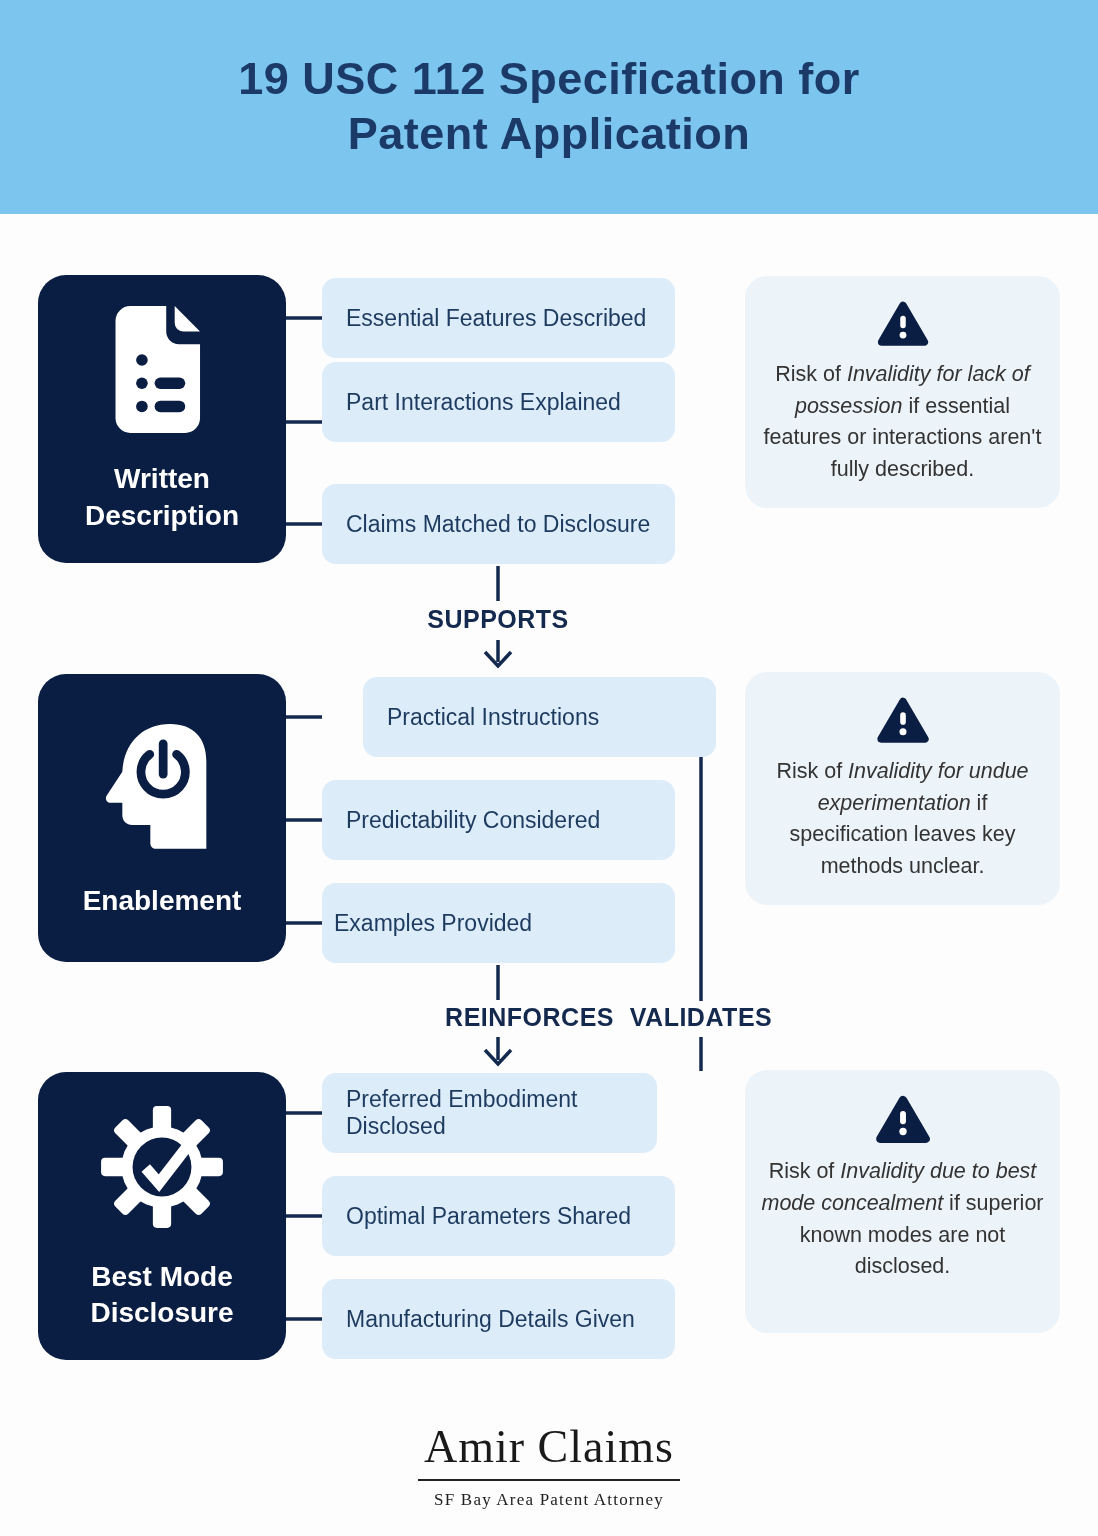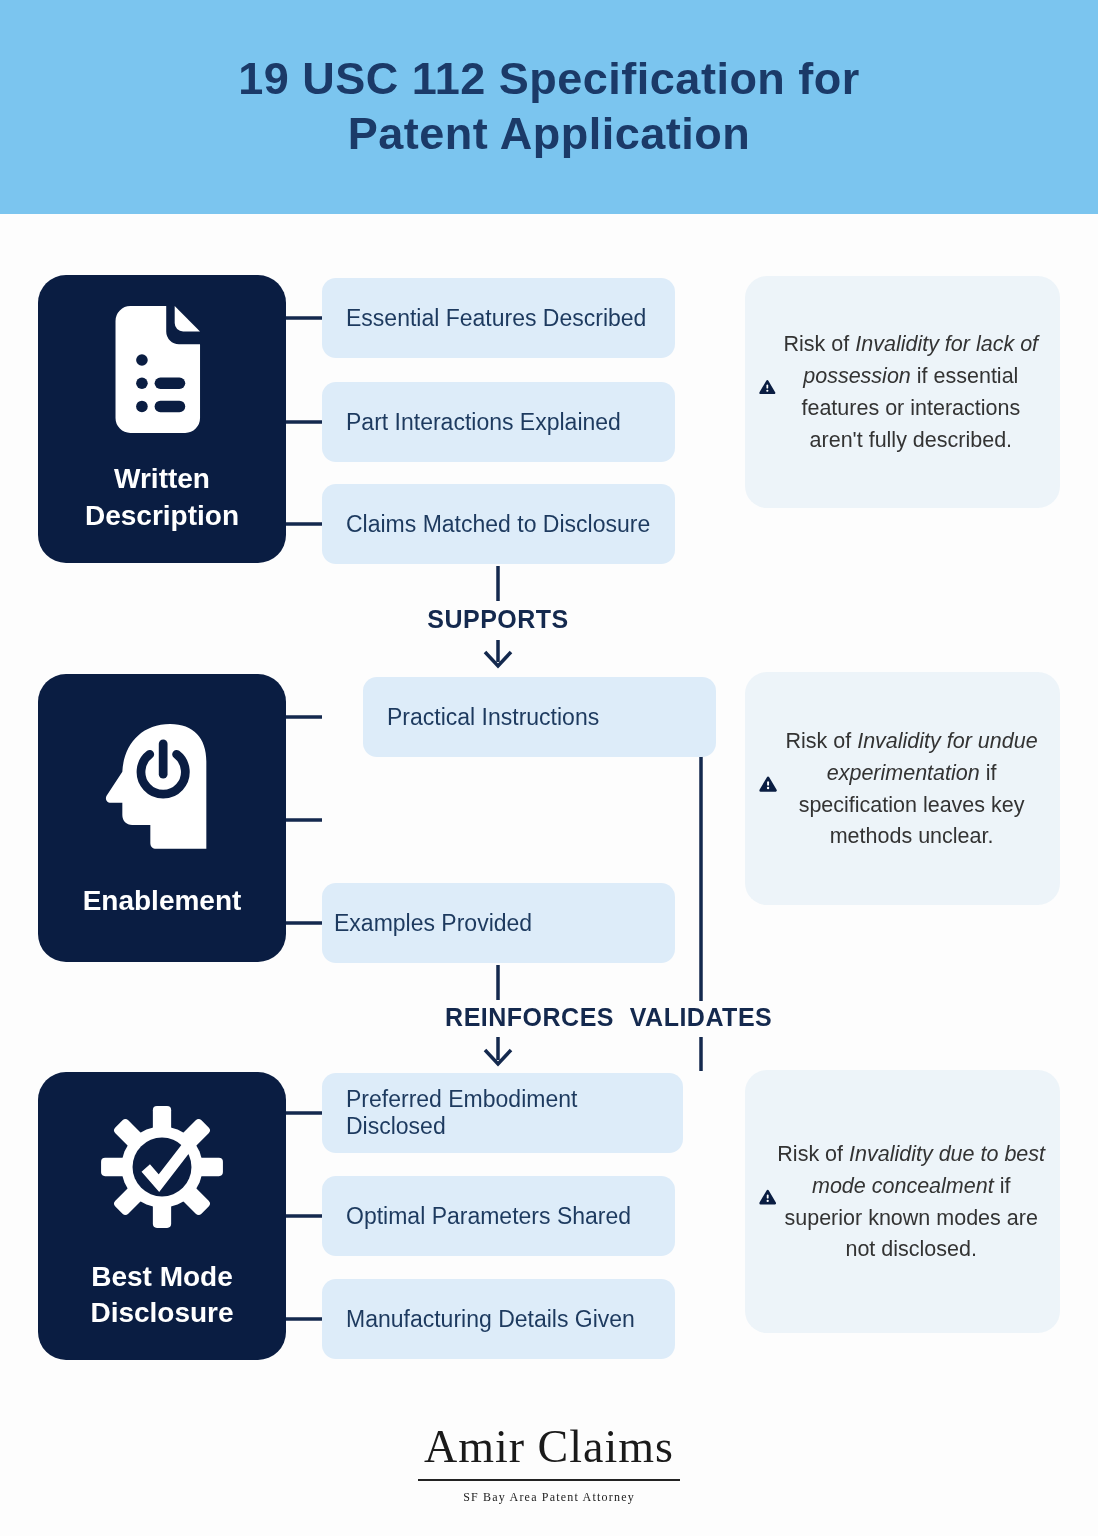--- a/index.html
+++ b/index.html
@@ -14,30 +14,30 @@
           display:flex;flex-direction:column;justify-content:center;align-items:center;}
   .header .t{font-size:45px;font-weight:700;color:var(--title);line-height:1.22;text-align:center;letter-spacing:.5px;}
   .overlay{position:absolute;left:0;top:0;pointer-events:none;}
   .navy-box{position:absolute;left:38px;width:248px;height:288px;background:var(--navy);border-radius:28px;
             display:flex;flex-direction:column;justify-content:center;align-items:center;gap:26px;}
   .navy-label{color:var(--white);font-size:28px;font-weight:700;text-align:center;line-height:1.3;}
   .item-box{position:absolute;left:322px;width:353px;height:80px;background:var(--item-bg);border-radius:14px;
             display:flex;align-items:center;padding-left:24px;}
   .item-box span{font-size:23px;color:var(--item-text);}
   .warn-box{position:absolute;left:745px;width:315px;background:var(--warn-bg);border-radius:22px;
-            display:flex;flex-direction:row;align-items:center;padding:24px 14px 22px;}
+            display:flex;flex-direction:column;align-items:center;padding:24px 14px 22px;}
   .warn-box svg{margin-bottom:12px;}
   .warn-text{font-size:21.5px;line-height:1.48;color:var(--warn-text);text-align:center;}
   .em{font-style:italic;}
   .flow-label{position:absolute;width:206px;text-align:center;font-size:25px;font-weight:700;
               color:var(--line);letter-spacing:.5px;}
   .footer{position:absolute;left:0;top:1420px;width:1098px;display:flex;flex-direction:column;align-items:center;}
   .footer .name{font-family:"Liberation Serif","DejaVu Serif",serif;font-size:46px;color:var(--footer-text);
                 letter-spacing:1px;padding:0 6px 6px;border-bottom:2.5px solid #222;}
-  .footer .tag{font-family:"Liberation Serif","DejaVu Serif",serif;font-size:12px;color:#222;
+  .footer .tag{font-family:"Liberation Serif","DejaVu Serif",serif;font-size:17px;color:#222;
                letter-spacing:1.2px;margin-top:9px;}
 </style>
 </head>
 <body>
 
 <div class="canvas">
 
   <div class="header">
     <div class="t">19 USC 112 Specification for</div>
     <div class="t">Patent Application</div>
@@ -74,21 +74,21 @@
     </svg>
     <div class="navy-label">
       <div>Written</div>
       <div>Description</div>
     </div>
   </div>
 
   <div class="item-box" style="top:278px;">
     <span>Essential Features Described</span>
     </div>
-  <div class="item-box" style="top:382px;">
+  <div class="item-box" style="top:362px;">
     <span>Part Interactions Explained</span>
     </div>
   <div class="item-box" style="top:484px;">
     <span>Claims Matched to Disclosure</span>
     </div>
 
   <div class="warn-box" style="top:276px;height:232px;">
     <svg width="56" height="50" viewBox="0 0 76 68">
       <path d="M38 8 L69 61 H7 Z" fill="#0a1d42" stroke="#0a1d42" stroke-width="11" stroke-linejoin="round"></path>
       <rect x="34" y="23" width="8" height="18" rx="4" fill="#ffffff"></rect>
@@ -106,20 +106,23 @@
       <line x1="61" y1="23" x2="61" y2="49" stroke="#0a1d42" stroke-width="7.5" stroke-linecap="round"></line>
     </svg>
     <div class="navy-label">
       <div>Enablement</div>
       <div></div>
     </div>
   </div>
 
   <div class="item-box" style="top:677px;margin-left:41px;">
     <span>Practical Instructions</span>
+    </div>
+  <div class="item-box" style="top:780px;">
+    <span>Predictability Considered</span>
     </div>
   <div class="item-box" style="top:883px;padding-left:12px;">
     <span>Examples Provided</span>
     </div>
 
   <div class="warn-box" style="top:672px;height:233px;justify-content:flex-end;">
     <svg width="56" height="50" viewBox="0 0 76 68">
       <path d="M38 8 L69 61 H7 Z" fill="#0a1d42" stroke="#0a1d42" stroke-width="11" stroke-linejoin="round"></path>
       <rect x="34" y="23" width="8" height="18" rx="4" fill="#ffffff"></rect>
       <circle cx="38" cy="51" r="5" fill="#ffffff"></circle>
@@ -141,21 +144,21 @@
       <circle cx="65" cy="65" r="40" fill="#ffffff"></circle>
       <circle cx="65" cy="65" r="29" fill="#0a1d42"></circle>
       <path d="M49 66 L62 81 L89 46" stroke="#ffffff" stroke-width="11" fill="none"></path>
     </svg>
     <div class="navy-label">
       <div>Best Mode</div>
       <div>Disclosure</div>
     </div>
   </div>
 
-  <div class="item-box" style="top:1073px;width:361px;">
+  <div class="item-box" style="top:1073px;width:335px;">
     <span>Preferred Embodiment Disclosed</span>
     </div>
   <div class="item-box" style="top:1176px;">
     <span>Optimal Parameters Shared</span>
     </div>
   <div class="item-box" style="top:1279px;">
     <span>Manufacturing Details Given</span>
     </div>
 
   <div class="warn-box" style="top:1070px;height:263px;">

